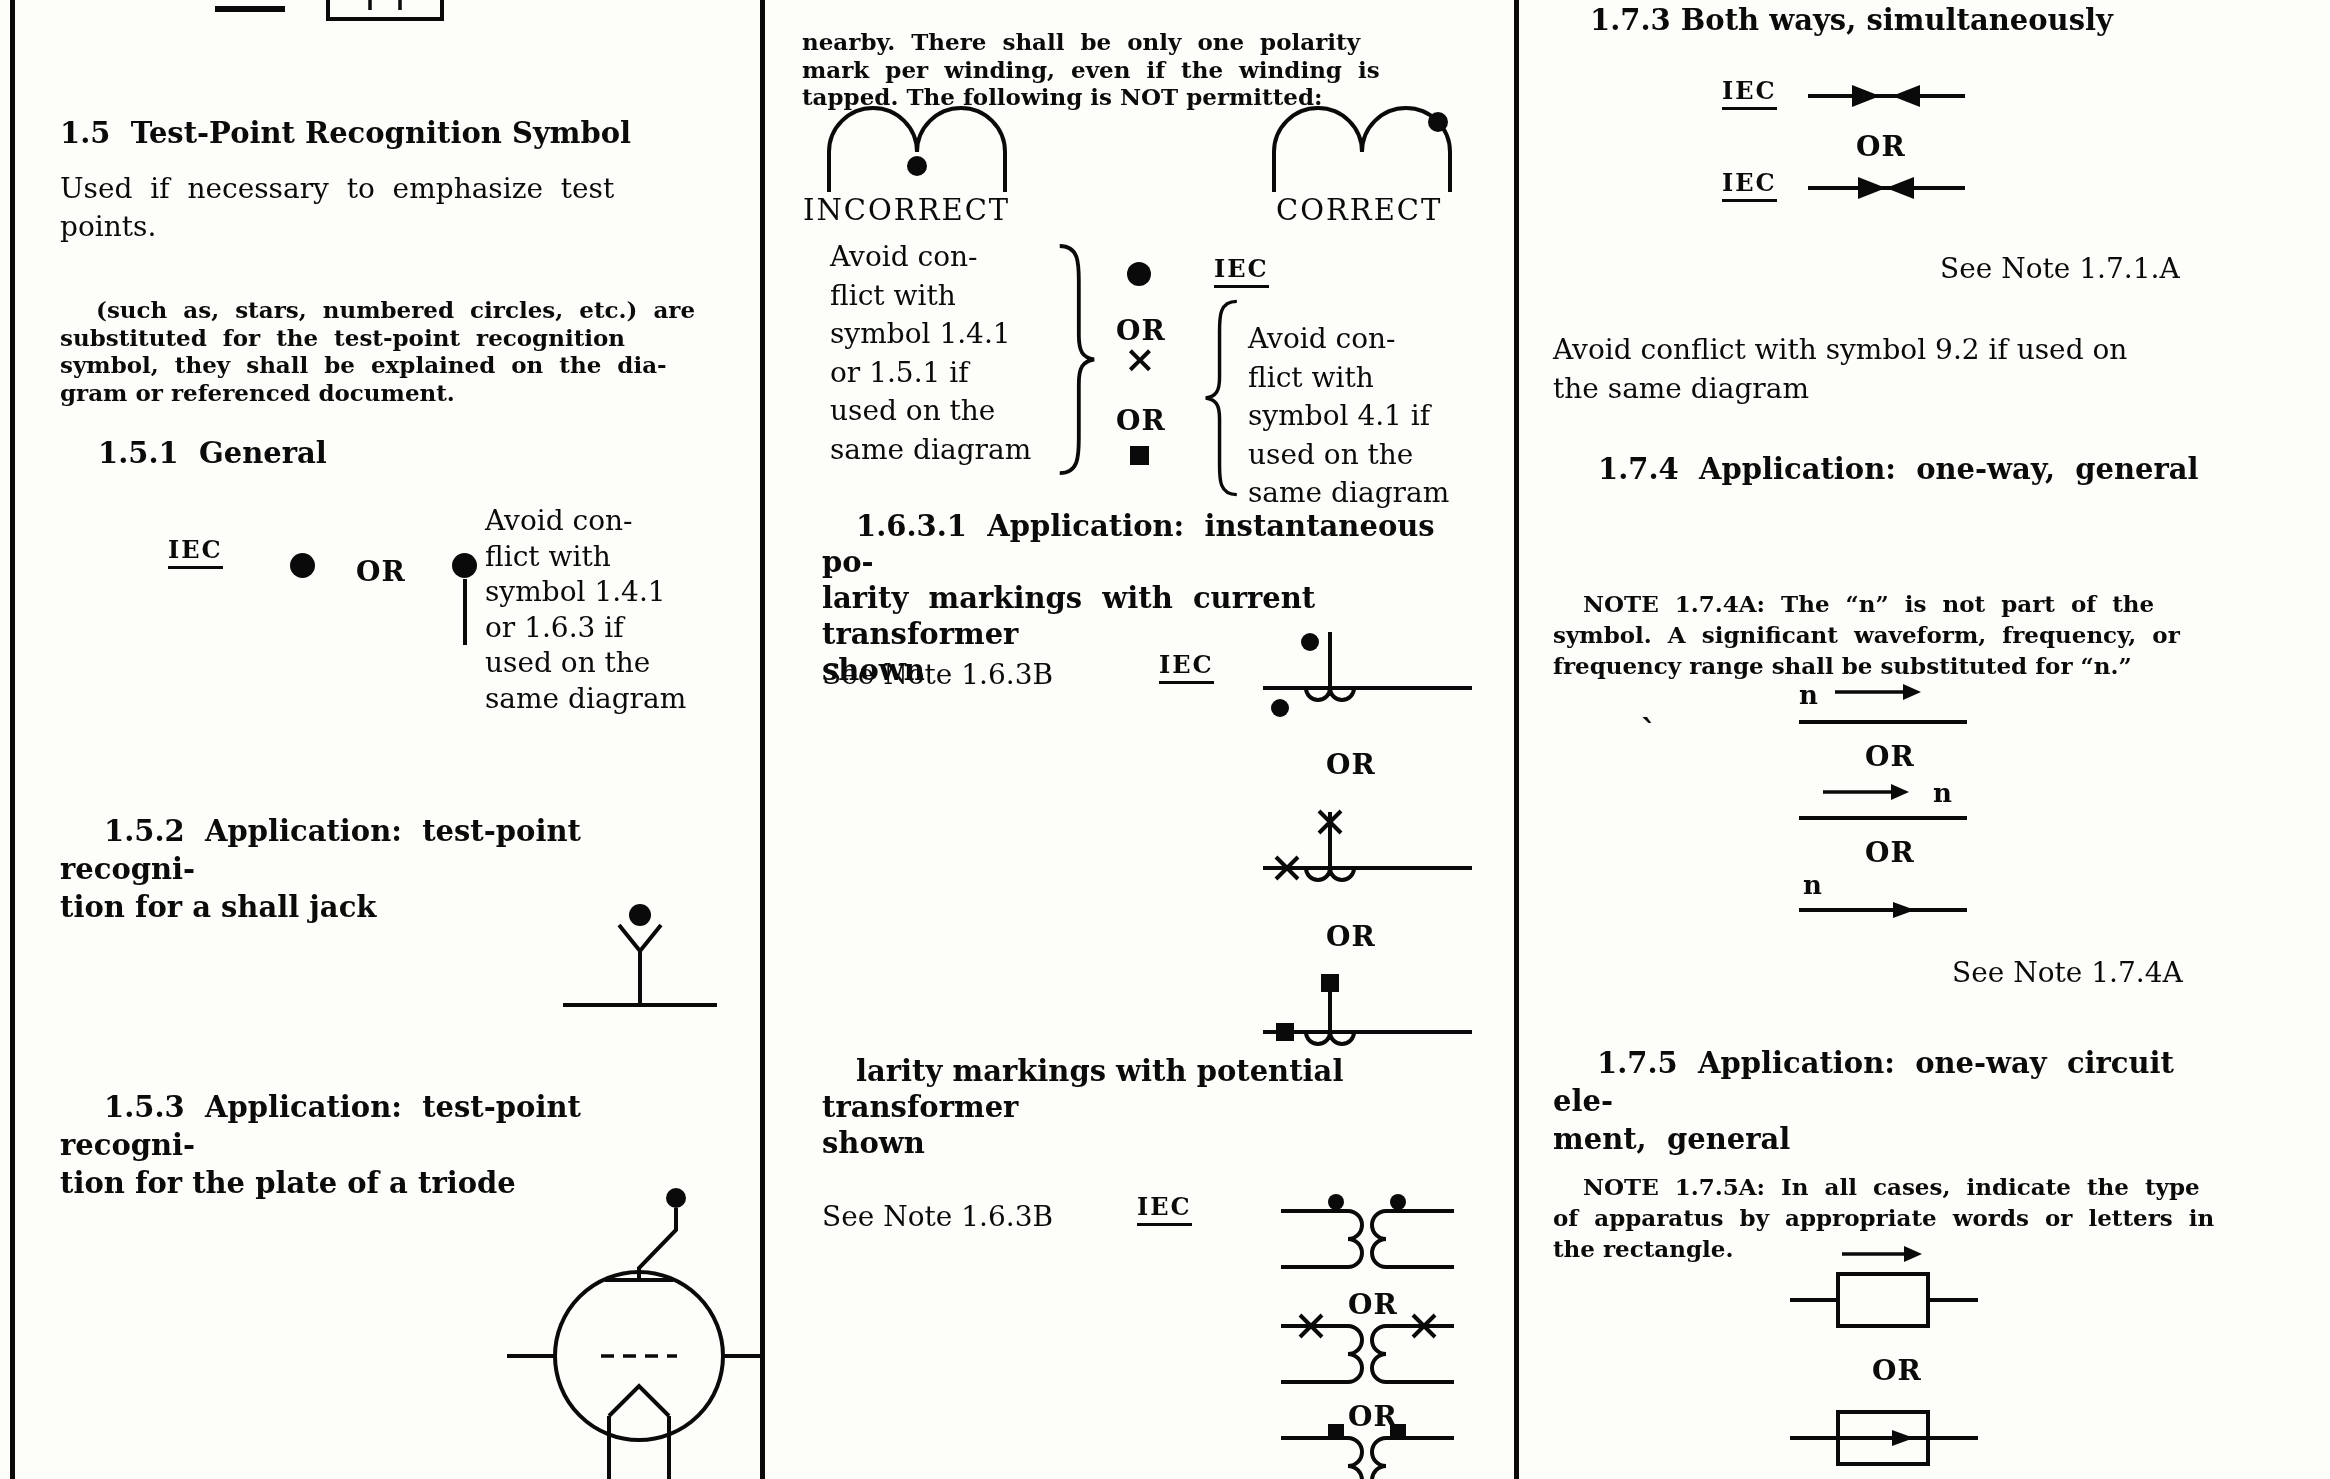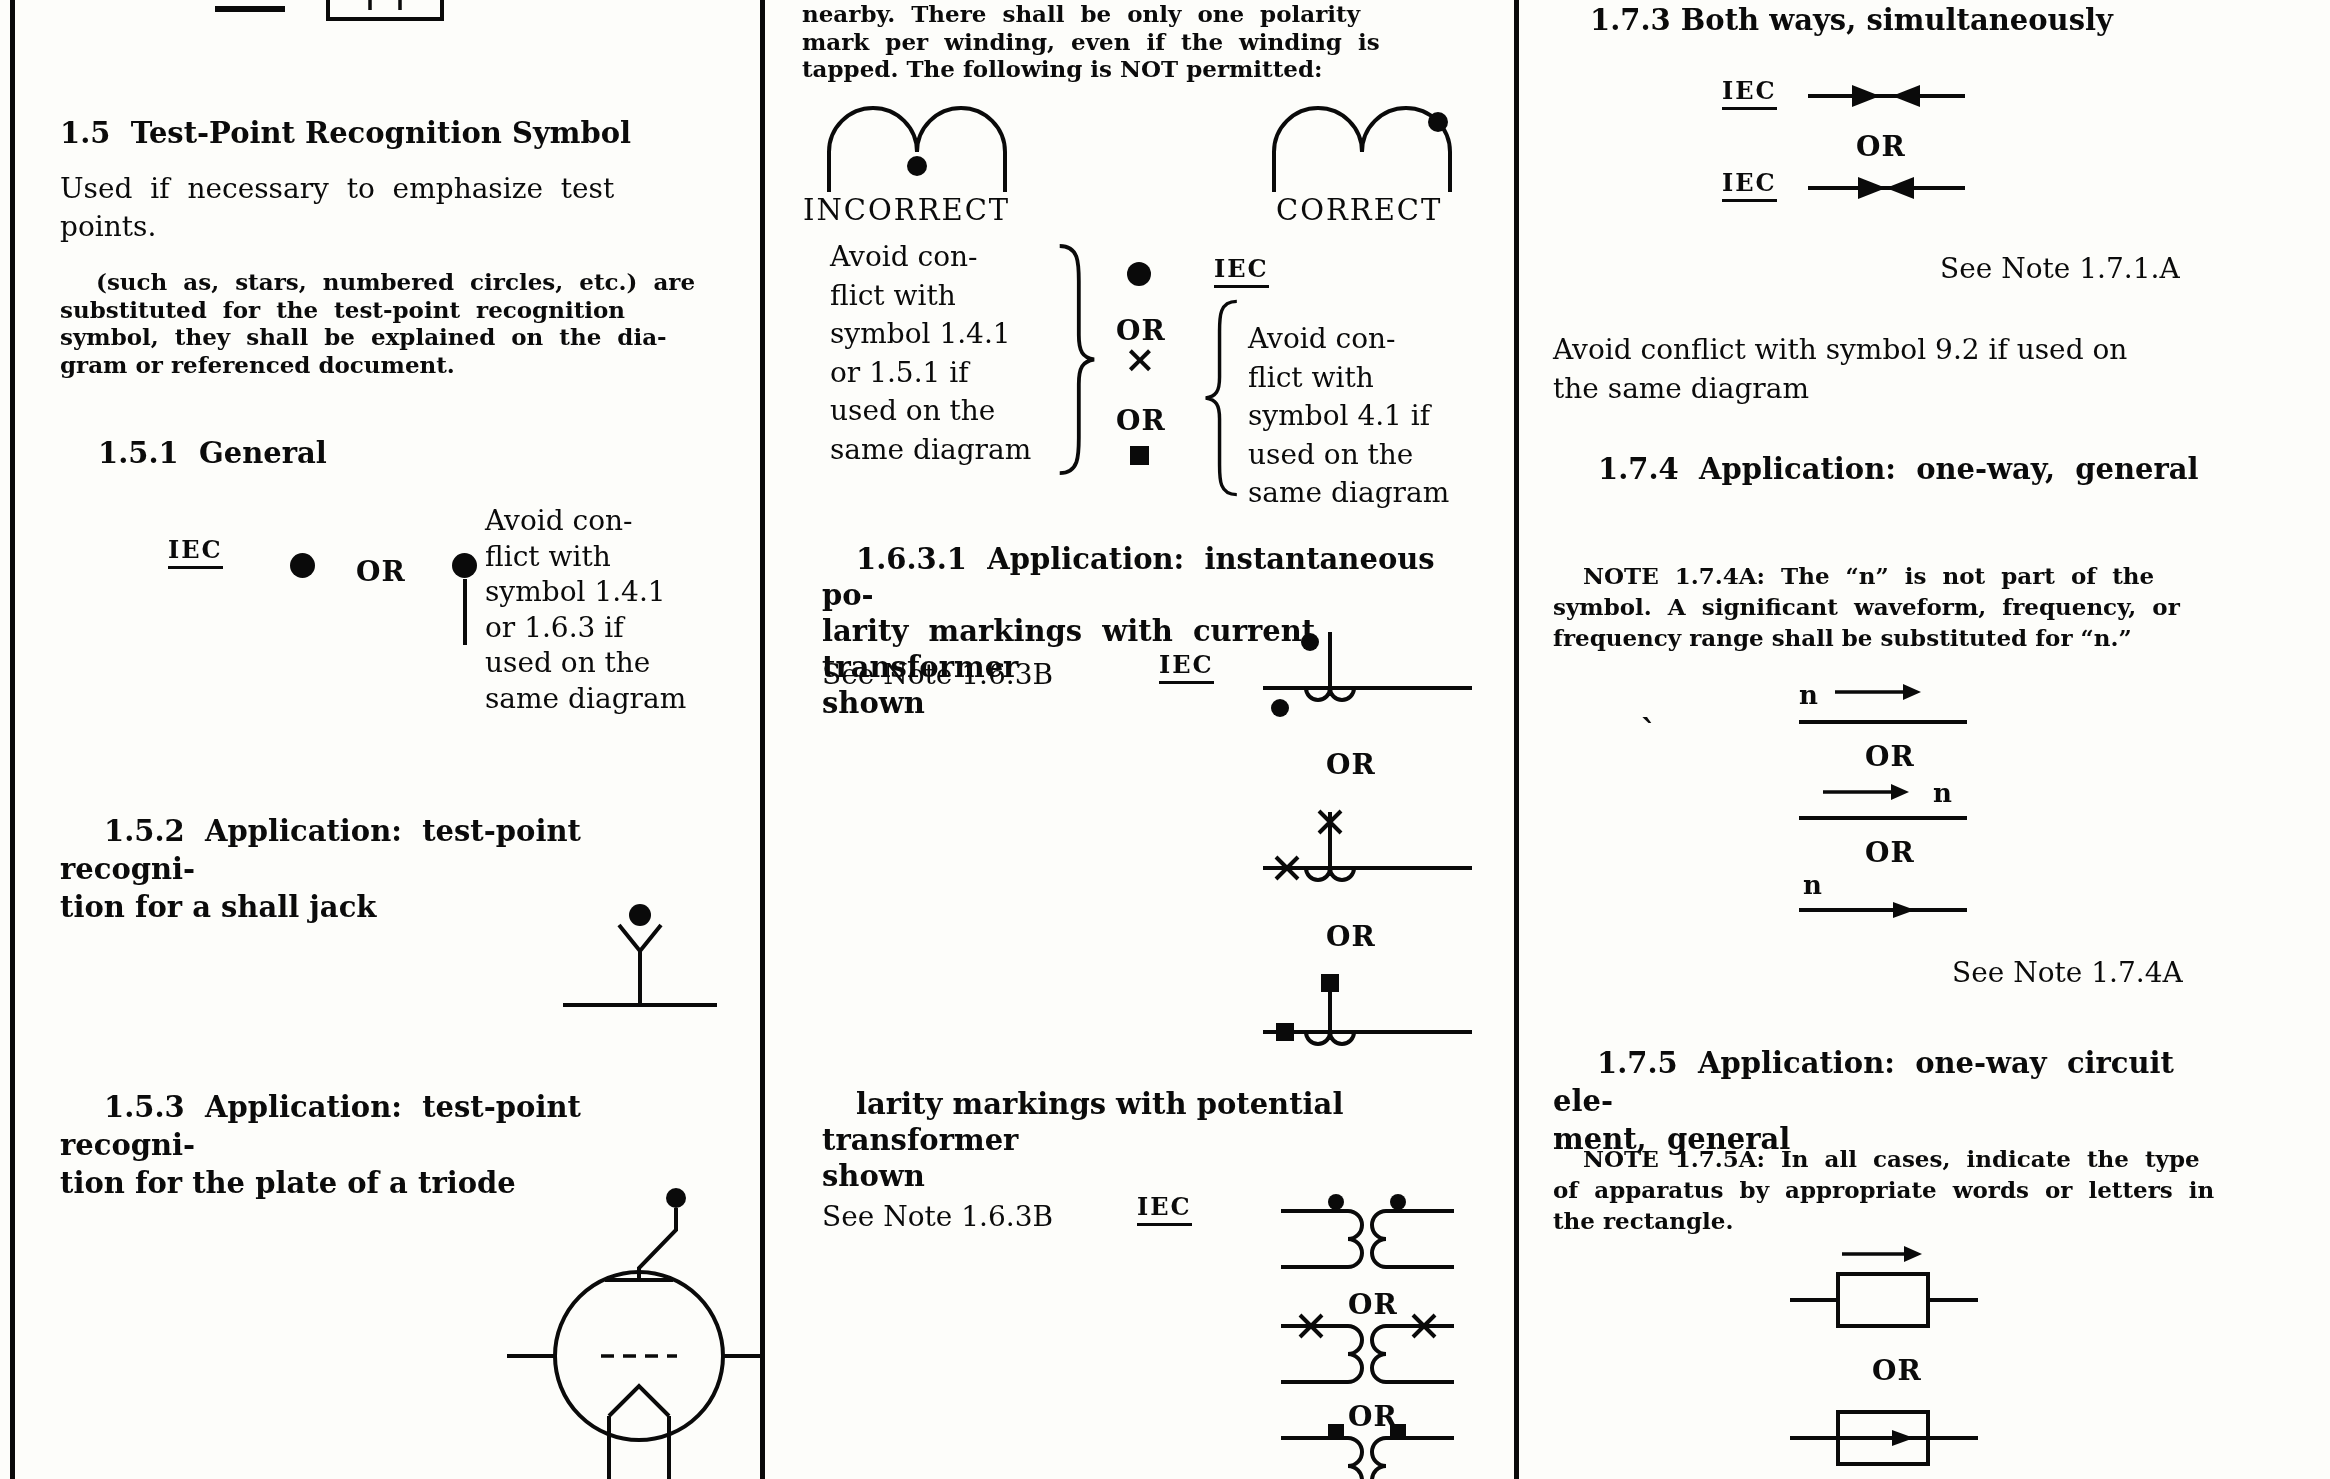--- a/index.html
+++ b/index.html
@@ -6,24 +6,24 @@
   .page {
     position:relative; width:2330px; height:1479px;
     background:#fdfdfa; overflow:hidden;
     font-family:"DejaVu Serif","Liberation Serif",serif;
     color:#0b0b0b;
   }
   .abs { position:absolute; }
   .rule { position:absolute; top:0; bottom:0; width:5px; background:#0a0a0a; }
   .h   { font-weight:bold; font-size:29px; white-space:pre-wrap; }
   .body{ font-size:28px; line-height:38px; }
-  .note{ font-size:23px; font-weight:bold; line-height:27.5px; }
+  .note{ font-size:23px; font-weight:bold; line-height:27.5px;margin-top:28px; }
   .lines > div { white-space:pre-wrap; }
   .ind36 > div:first-child { text-indent:36px; }
-  .ind34 > div:first-child { text-indent:34px;margin-top:33px; }
+  .ind34 > div:first-child { text-indent:34px; }
   .ind30 > div:first-child { text-indent:30px; }
   .ind44 > div:first-child { text-indent:44px; }
   .figtext { font-size:28px; line-height:35.5px; }
   .lh385 > div { line-height:38.5px; }
   .lh36  > div { line-height:36px; }
   .lh38  > div { line-height:38px; }
   .lh39  > div { line-height:39px; }
   .lh31  > div { line-height:31px; }
   .or  { font-weight:bold; font-size:28px; letter-spacing:1px; }
   .iec { font-weight:bold; font-size:24px; letter-spacing:2px;

